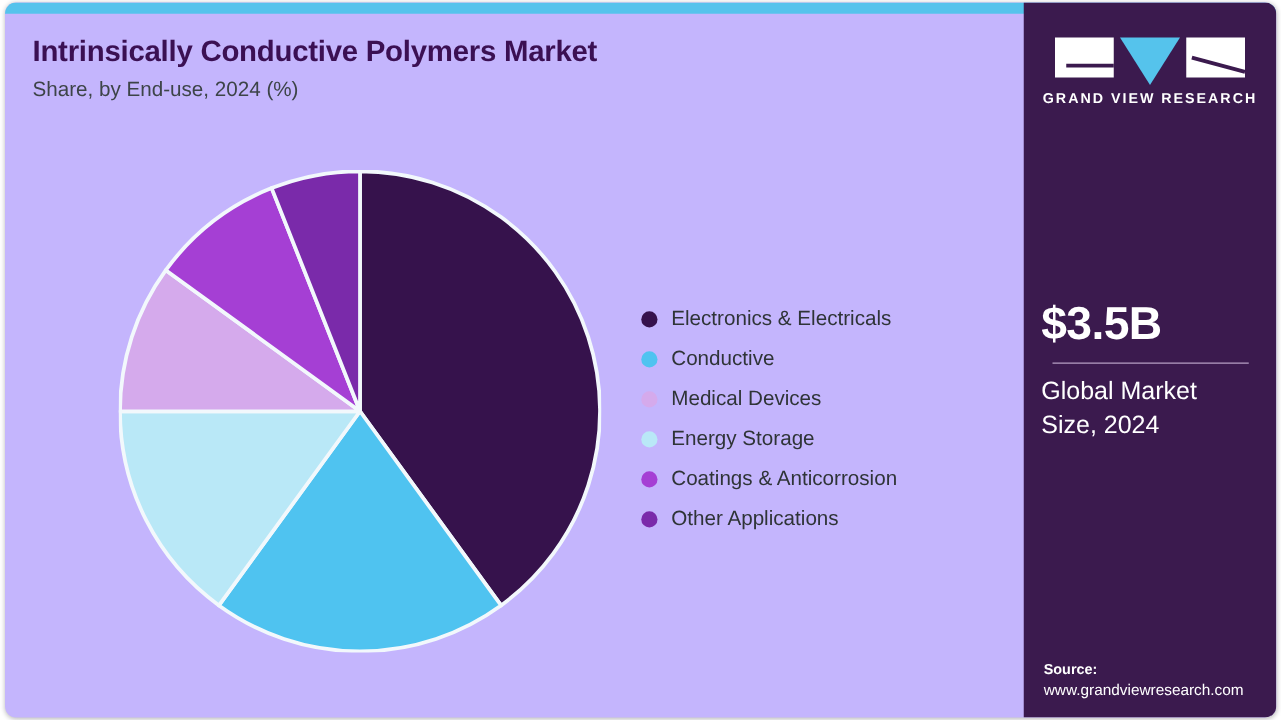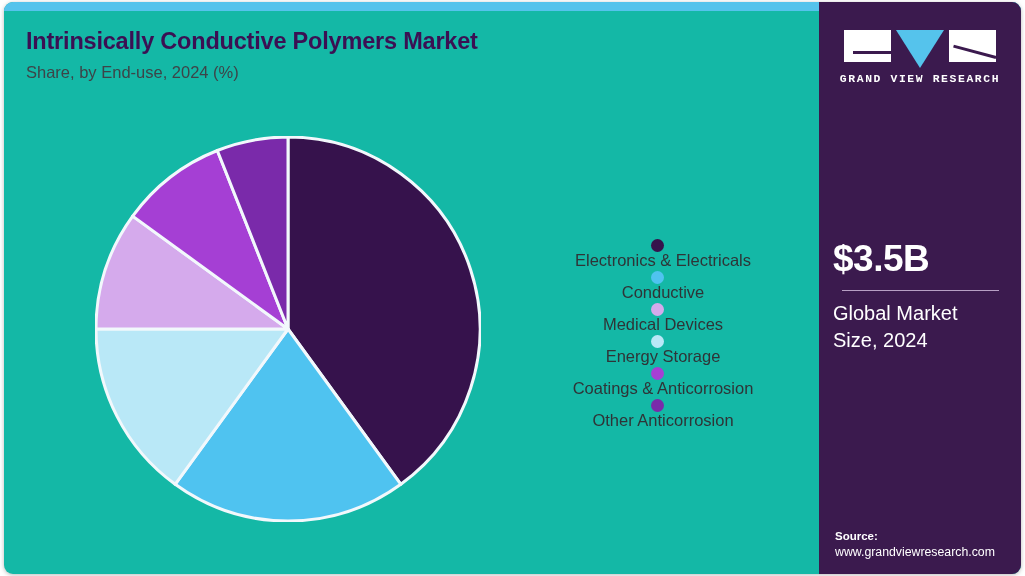--- a/index.html
+++ b/index.html
@@ -13,21 +13,21 @@
     font-family: "Liberation Sans", sans-serif;
     overflow: hidden;
   }
 
   .card {
     position: absolute;
     left: 4px;
     top: 2px;
     width: 1017px;
     height: 572px;
-    background: #14b8a6;
+    background: #c4b5fd;
     border-radius: 9px;
     overflow: hidden;
     box-shadow: 0 1px 4px rgba(0,0,0,0.28);
   }
 
   .accent-bar {
     position: absolute;
     left: 0;
     top: 0;
     width: 100%;
@@ -78,21 +78,20 @@
   .legend {
     position: absolute;
     left: 509px;
     top: 237px;
     width: 300px;
   }
   .legend-item {
     display: flex;
     align-items: center;
     height: 32px;
-    flex-direction: column;
   }
   .legend-dot {
     width: 13px;
     height: 13px;
     border-radius: 50%;
     flex: 0 0 13px;
     margin-right: 11px;
   }
   .legend-label {
     font-size: 16.5px;
@@ -156,21 +155,20 @@
     border-left: 24px solid transparent;
     border-right: 24px solid transparent;
     border-top: 38px solid #55c3ec;
   }
   .logo-text {
     margin-top: 7px;
     font-size: 11.4px;
     font-weight: bold;
     color: #ffffff;
     letter-spacing: 1.6px;
-    font-family: Liberation Mono, monospace;
   }
 
   .stat-block {
     position: absolute;
     left: 0;
     top: 238px;
     width: 100%;
     padding: 0 14px;
     box-sizing: border-box;
   }
@@ -252,21 +250,21 @@
       <div class="legend-item">
         <span class="legend-dot" style="background: rgb(185, 232, 247);"></span>
         <span class="legend-label">Energy Storage</span>
       </div>
       <div class="legend-item">
         <span class="legend-dot" style="background: rgb(165, 63, 212);"></span>
         <span class="legend-label">Coatings &amp; Anticorrosion</span>
       </div>
       <div class="legend-item">
         <span class="legend-dot" style="background: rgb(122, 42, 170);"></span>
-        <span class="legend-label">Other Anticorrosion</span>
+        <span class="legend-label">Other Applications</span>
       </div>
     </div>
 
   <div class="sidebar">
 
     <div class="logo-block">
       <div class="logo-marks">
         <div class="logo-g"></div>
         <div class="logo-v"></div>
         <div class="logo-r"></div>

